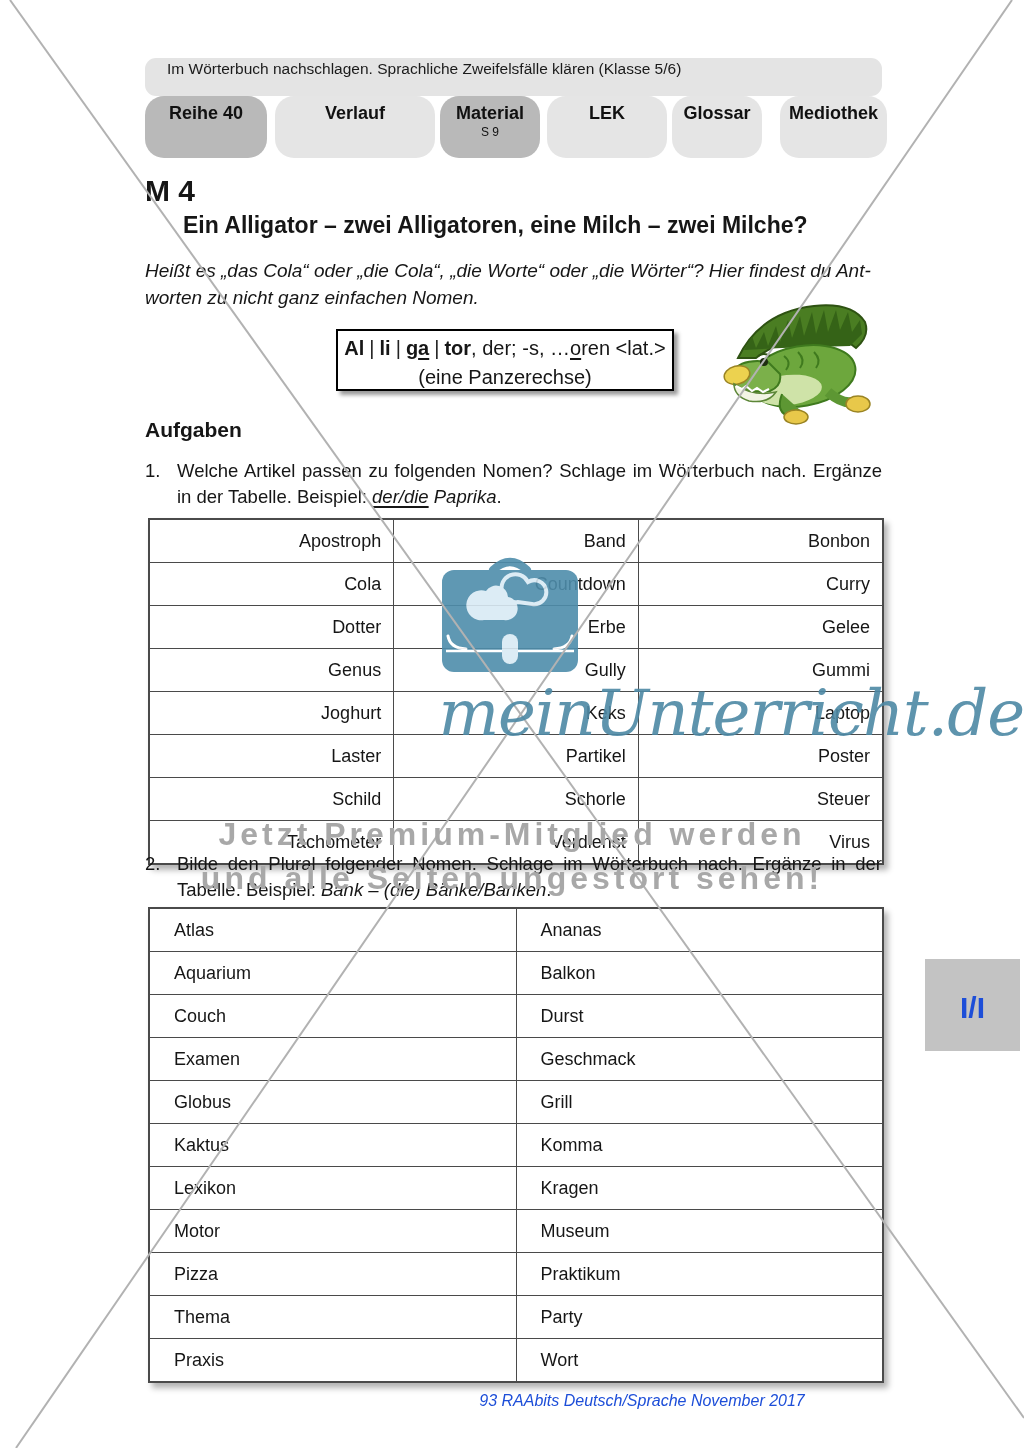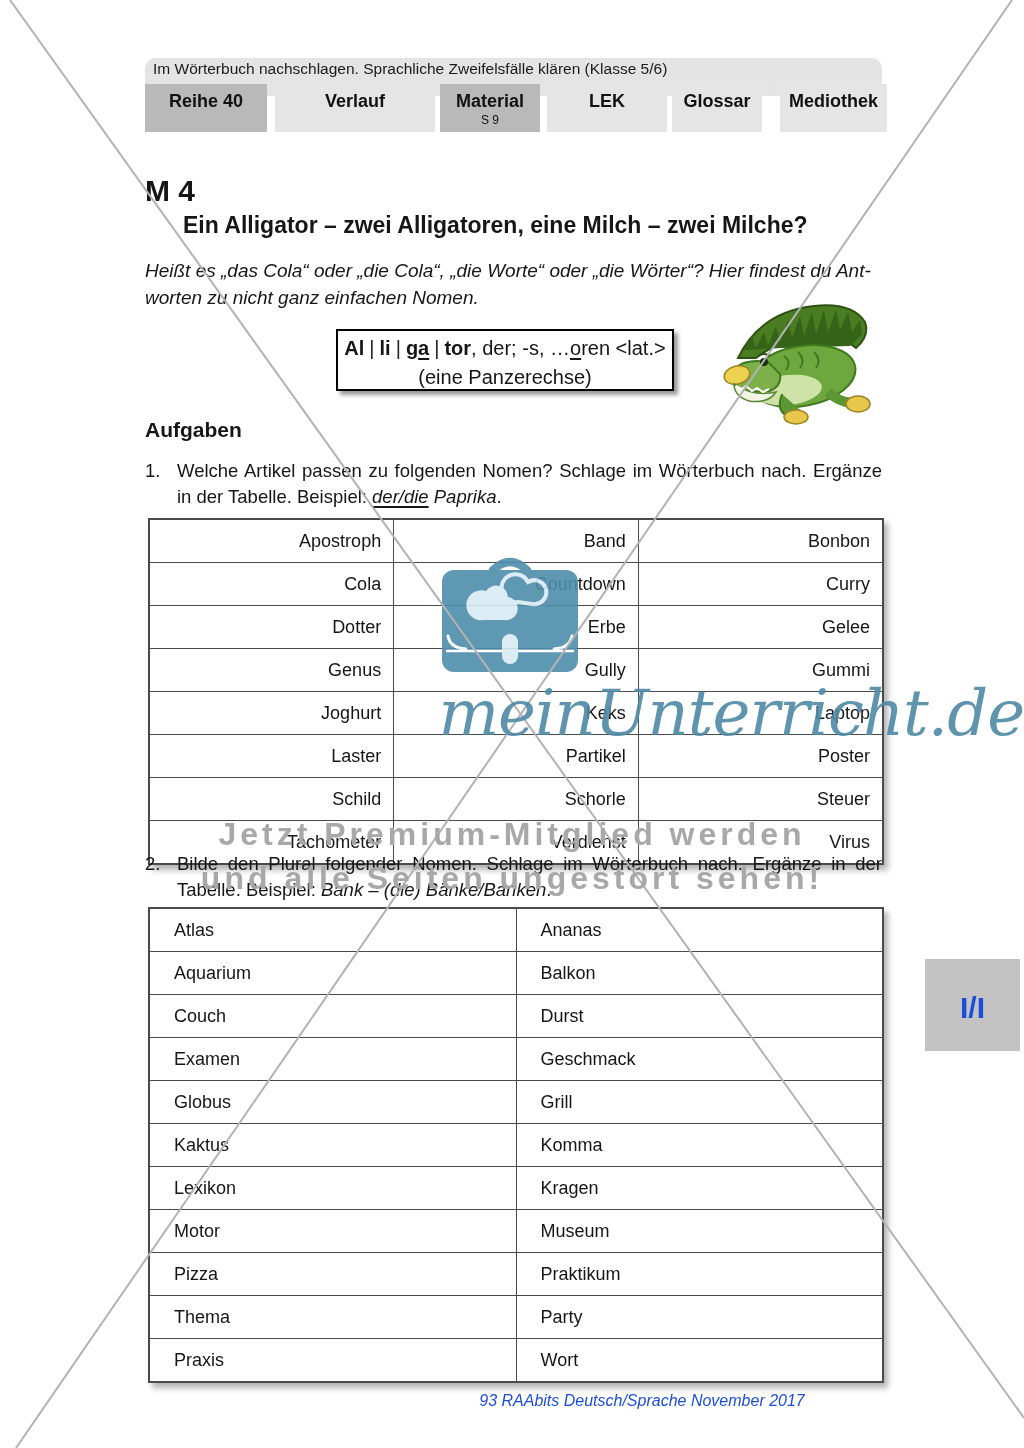--- a/index.html
+++ b/index.html
@@ -2,23 +2,23 @@
 <html><head>
 <meta charset="utf-8">
 <style>
   html,body{margin:0;padding:0;background:#888;}
   .page{position:relative;width:1024px;height:1448px;background:#ffffff;overflow:hidden;
         font-family:"Liberation Sans",sans-serif;color:#161616;margin:0 auto;}
   
   .cropsvg{position:absolute;left:0;top:0;z-index:30;pointer-events:none;}
   
   .hstrip{position:absolute;left:145px;top:58px;width:737px;height:38px;background:#e4e4e4;
-          font-size:15.5px;line-height:22px;padding-left:8px;box-sizing:border-box;color:#1a1a1a;border-radius:11px;}
-  .tab{position:absolute;top:84px;height:48px;background:#e5e5e5;text-align:center;
-       font-weight:bold;font-size:18px;padding-top:7px;box-sizing:border-box;color:#111;}
+          font-size:15.5px;line-height:22px;padding-left:22px;box-sizing:border-box;color:#1a1a1a;border-radius:11px;}
+  .tab{position:absolute;top:96px;height:62px;background:#e5e5e5;text-align:center;
+       font-weight:bold;font-size:18px;padding-top:7px;box-sizing:border-box;color:#111;border-radius:19px;}
   .tab.active{background:#b9b9b9;}
   .tab0{left:145px;width:122px}.tab1{left:275px;width:160px}.tab2{left:440px;width:100px}
   .tab3{left:547px;width:120px}.tab4{left:672px;width:90px}.tab5{left:780px;width:107px}
   .tabsub{display:block;font-weight:400;font-size:12px;margin-top:1px;}
   
   .mcode{position:absolute;left:145px;top:174px;font-size:30px;font-weight:bold;}
   .mtitle{position:absolute;left:183px;top:212px;font-size:23px;font-weight:bold;}
   .intro{position:absolute;left:145px;top:257px;width:740px;font-size:19px;font-style:italic;line-height:27px;}
   .intro span{display:block;}
   

